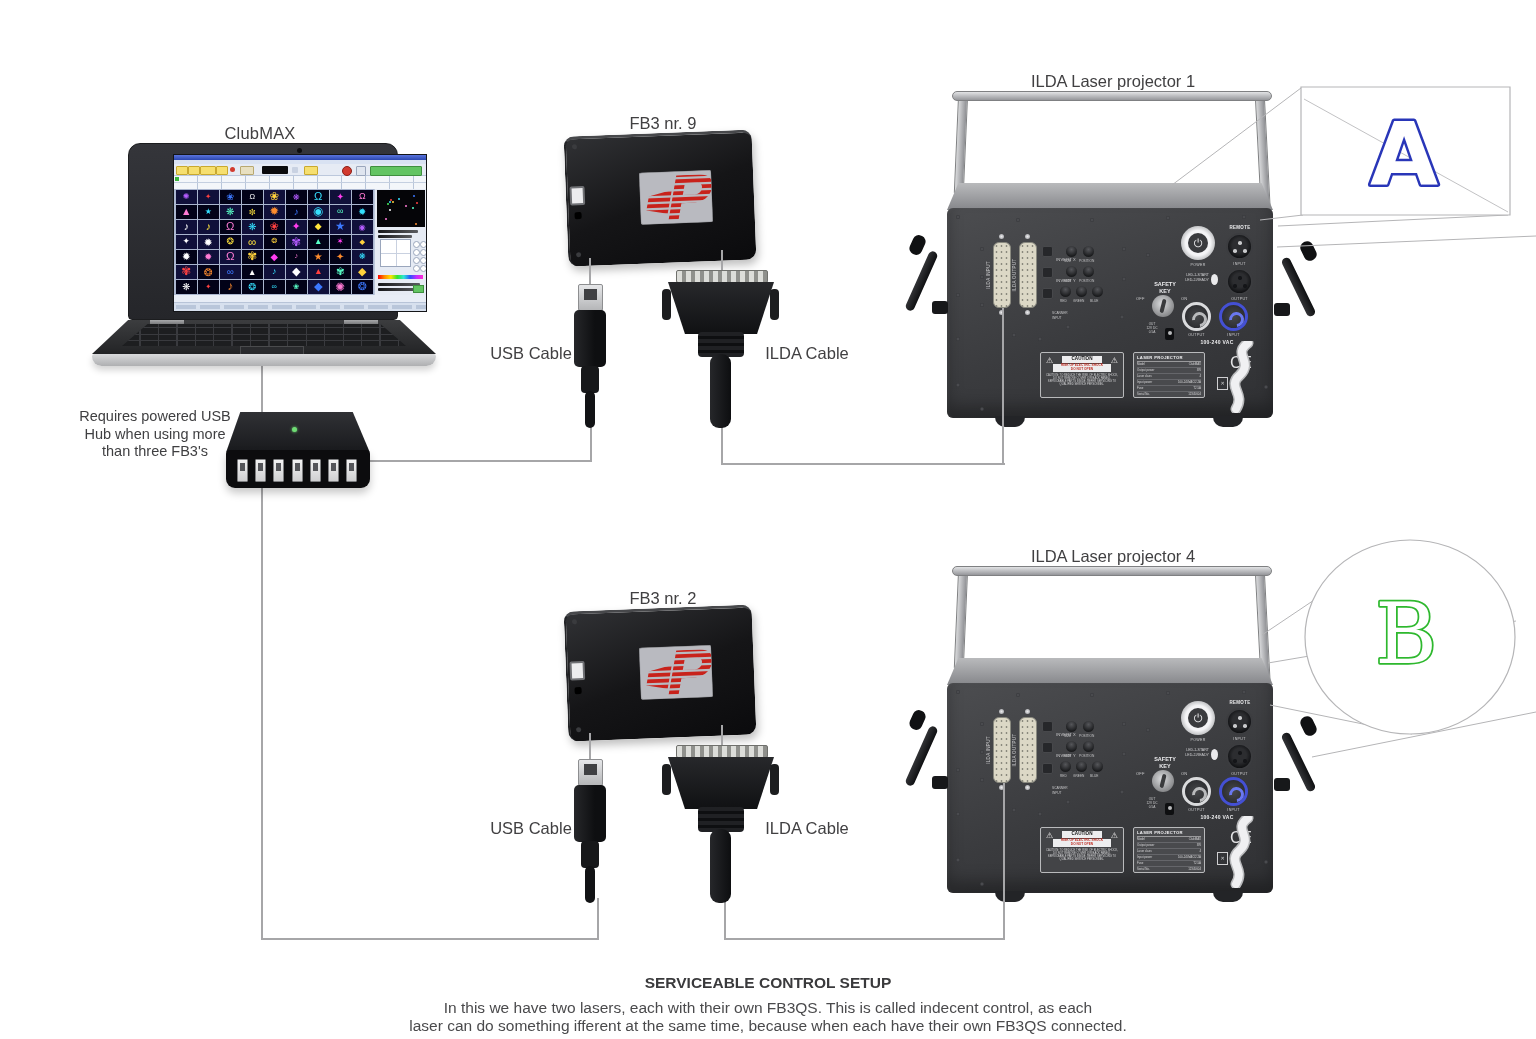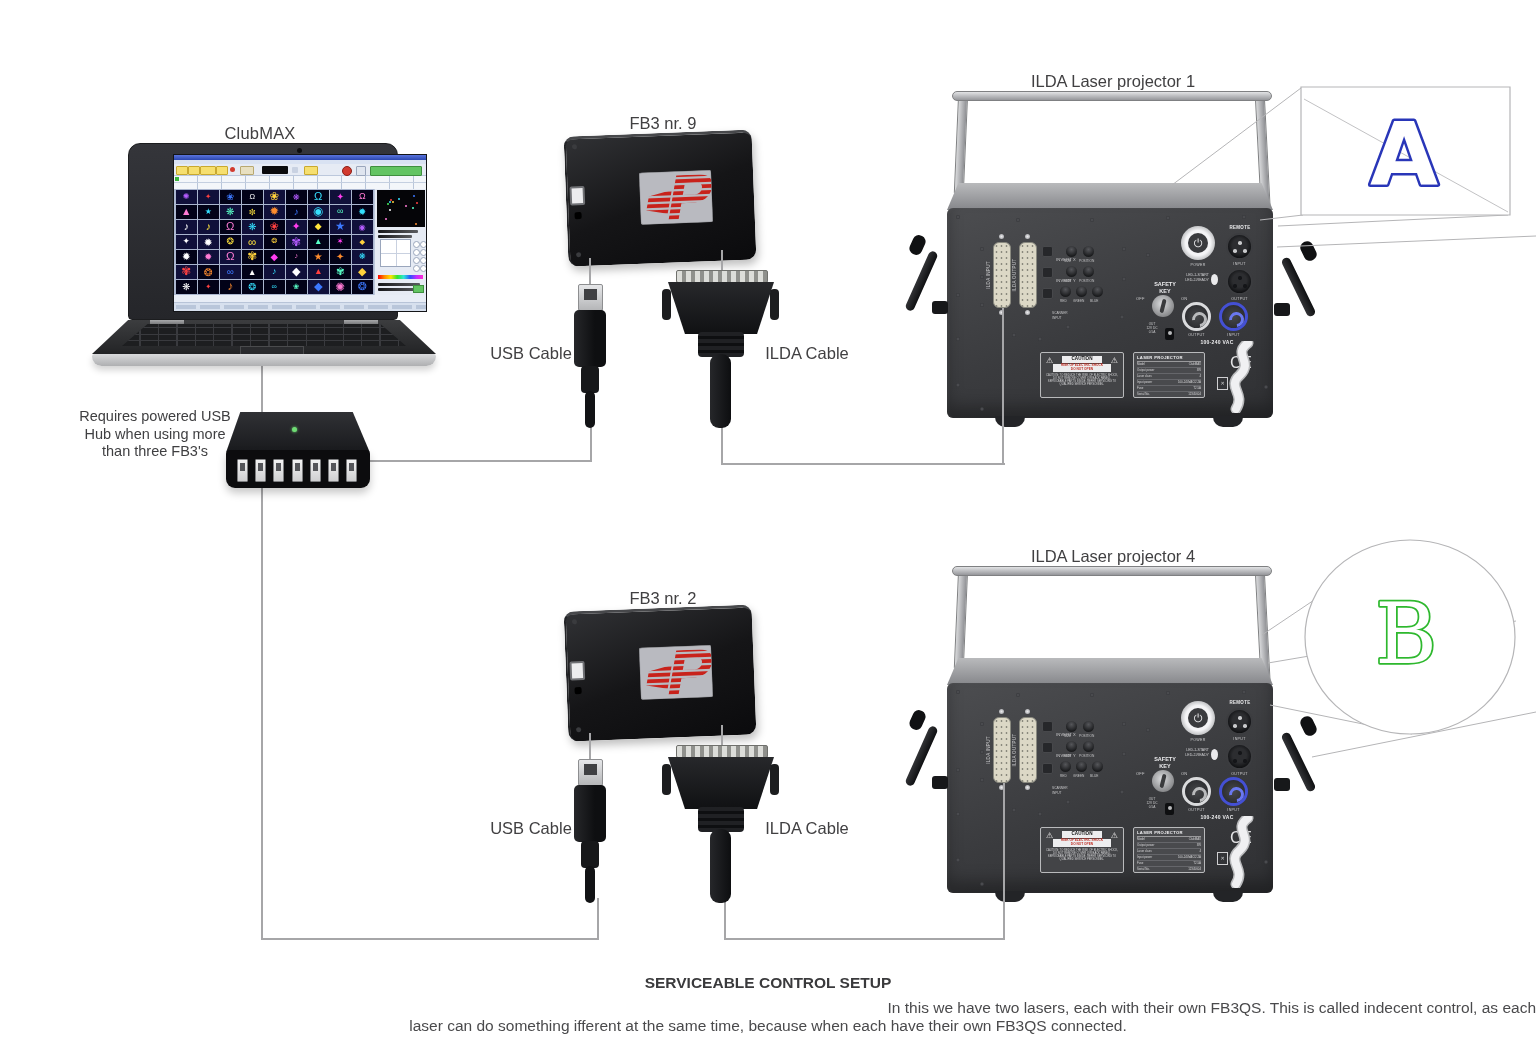--- a/index.html
+++ b/index.html
@@ -929,14 +929,14 @@
   </svg>
 </div>
   </div>
 
 <div id="riser-cables">
   <div class="cable" style="left:1002px;top:308px;width:2px;height:157px;"></div>
   <div class="cable" style="left:1003px;top:783px;width:2px;height:157px;"></div>
 </div>
 
 <div class="f-title">SERVICEABLE CONTROL SETUP</div>
-<div class="f-line" style="top:999px;text-align:right;">In this we have two lasers, each with their own FB3QS. This is called indecent control, as each</div>
+<div class="f-line" style="top:999px;">In this we have two lasers, each with their own FB3QS. This is called indecent control, as each</div>
 <div class="f-line" style="top:1017px;">laser can do something ifferent at the same time, because when each have their own FB3QS connected.</div>
 
 </body></html>

